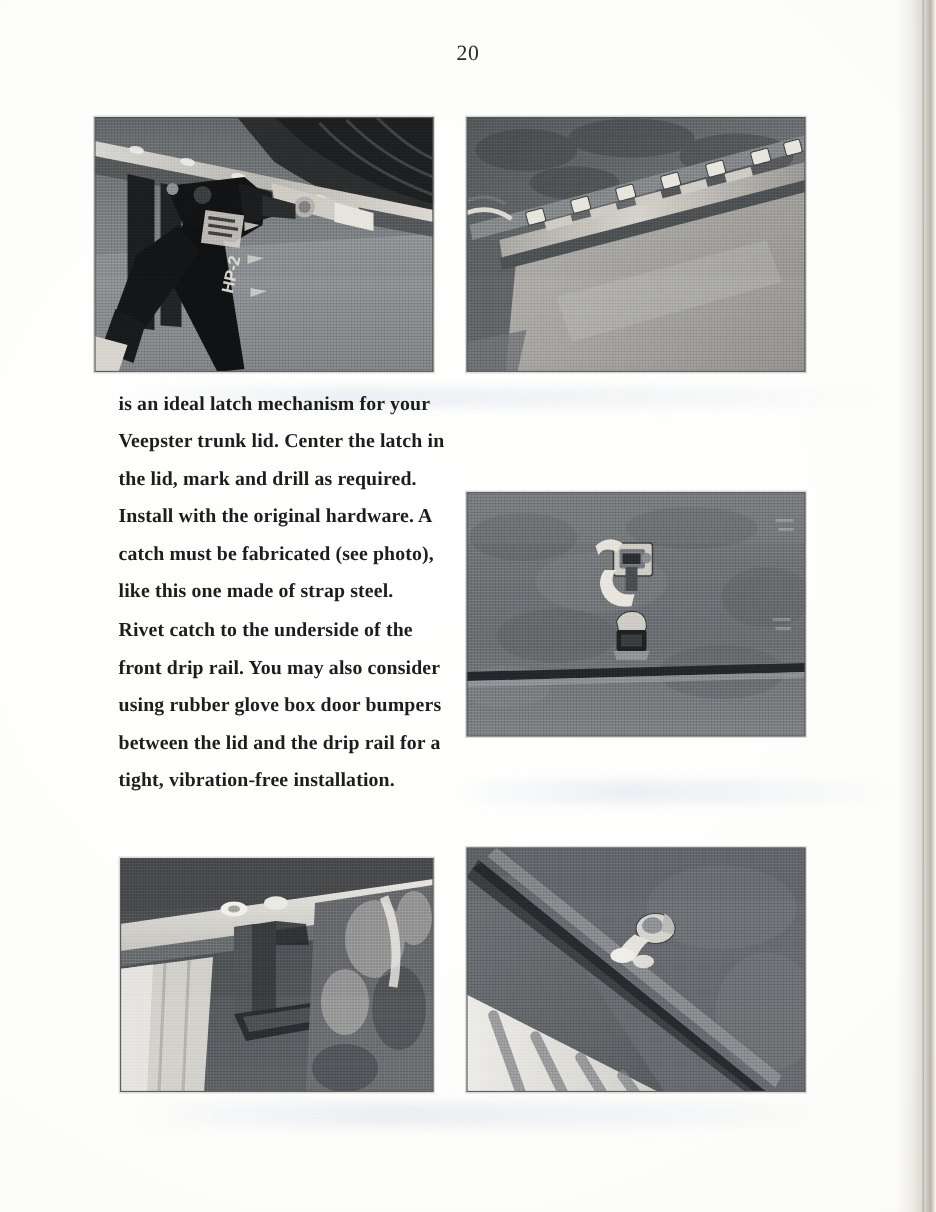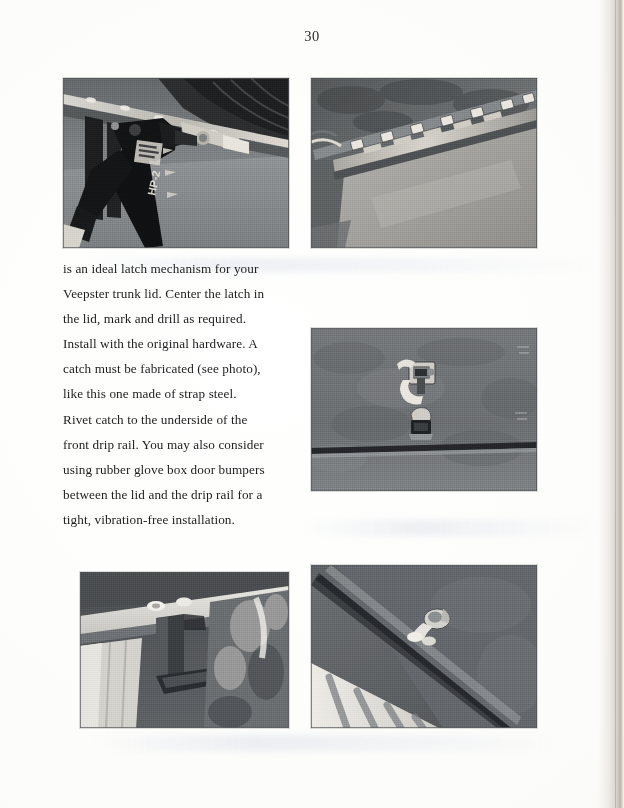--- a/index.html
+++ b/index.html
@@ -98,23 +98,24 @@
   
   #photo-rivet-gun      { left: 63px;  top: 78px;  width: 226px; height: 170px; }
   #photo-rivet-row      { left: 311px; top: 78px;  width: 226px; height: 170px; }
   #photo-latch-mounted  { left: 311px; top: 328px; width: 226px; height: 163px; }
   #photo-catch-closeup  { left: 80px;  top: 572px; width: 209px; height: 156px; }
   #photo-rail-rivet     { left: 311px; top: 565px; width: 226px; height: 163px; }
 
   
   .body-text {
     position: absolute;
-    left: 63px;
+    left: 79px;
     top: 256px;
     width: 222px;
+    font-weight: bold;
   }
   .body-text p {
     margin: 0;
     font-size: 13.2px;
     line-height: 25.1px;
     color: #1d1d1d;
     letter-spacing: .1px;
     text-align: left;
     white-space: pre-line;
   }
@@ -122,21 +123,21 @@
 </head>
 <body>
 
 <div class="page">
 
   <div class="paper"></div>
   <div class="stain stain-a"></div>
   <div class="stain stain-b"></div>
   <div class="stain stain-c"></div>
 
-  <div class="folio">30</div>
+  <div class="folio">20</div>
 
   <div class="photo" id="photo-rivet-gun">
     <svg viewBox="0 0 226 170" preserveAspectRatio="none">
       <defs>
         <linearGradient id="pg1bg" x1="0" y1="0" x2="0" y2="1">
           <stop offset="0%" stop-color="#63676a"></stop>
           <stop offset="40%" stop-color="#7b7f81"></stop>
           <stop offset="100%" stop-color="#8d9092"></stop>
         </linearGradient>
         <linearGradient id="pg1floor" x1="0" y1="0" x2="0" y2="1">

